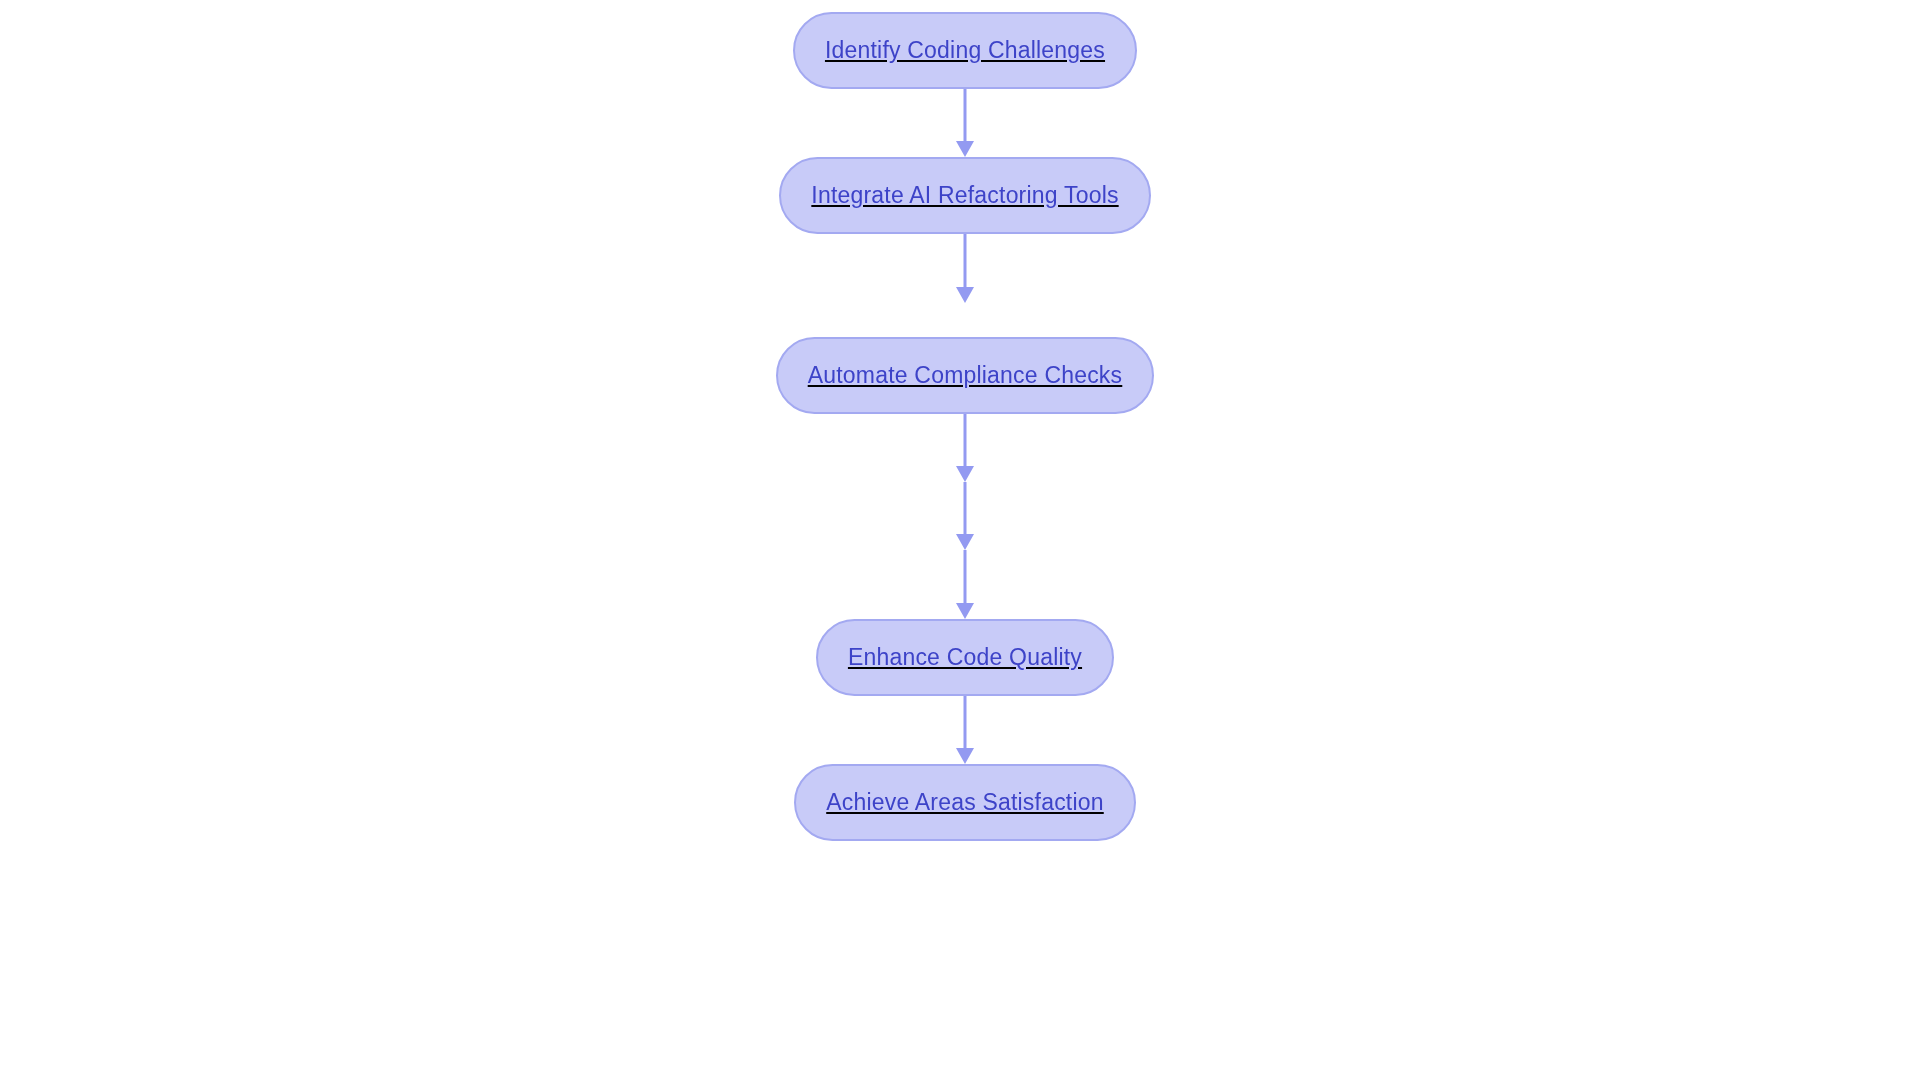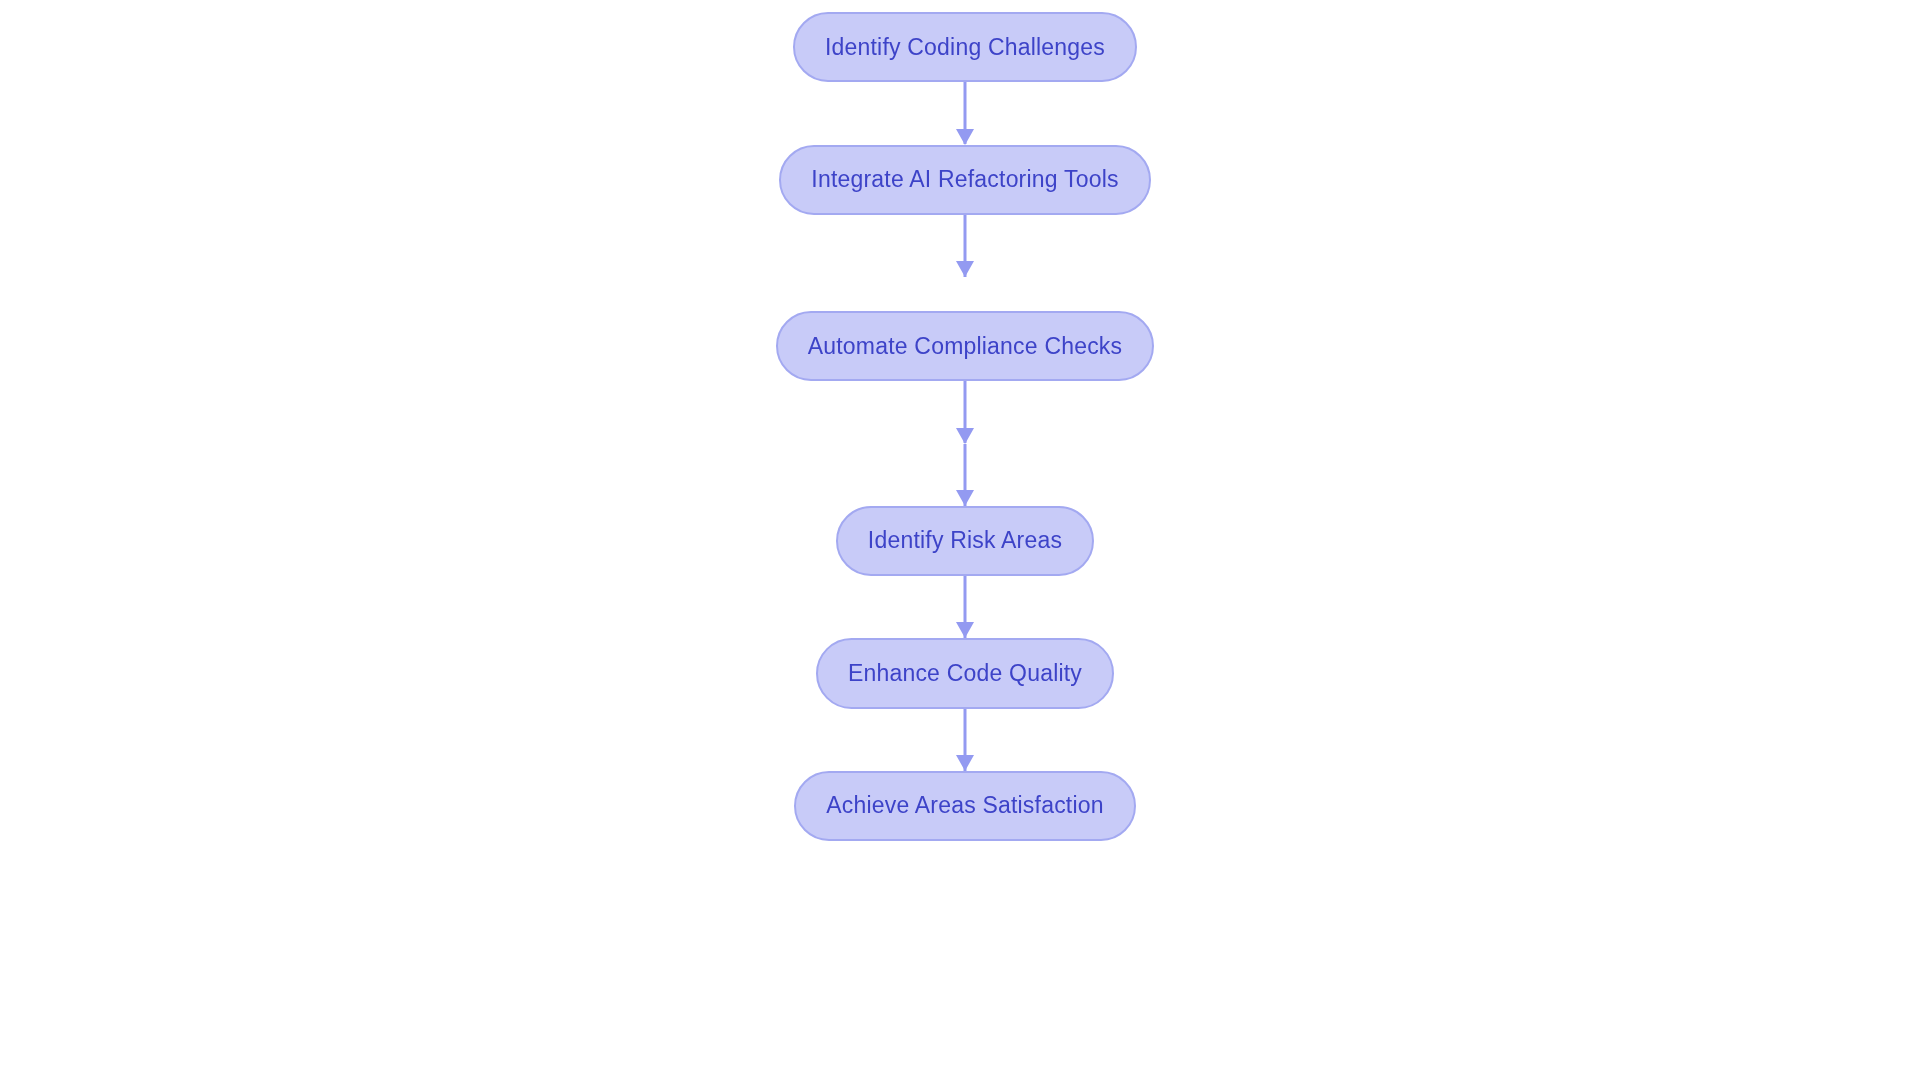--- a/index.html
+++ b/index.html
@@ -8,20 +8,21 @@
     background: var(--bg, #ffffff);
     font-family: "Liberation Sans", "DejaVu Sans", sans-serif;
   }
   .canvas {
     width: 1920px;
     height: 841px;
     overflow: hidden;
     background: var(--bg, #ffffff);
     display: flex;
     justify-content: center;
+    text-decoration: underline;
   }
   .flow-column {
     padding-top: 12px;
     display: flex;
     flex-direction: column;
     align-items: center;
     transform: translateX(5px);
   }
   .flow-node {
     box-sizing: border-box;
@@ -98,21 +99,20 @@
       <div class="shaft"></div>
       <div class="head"></div>
     </div>
 
 
     <div class="flow-arrow">
       <div class="shaft"></div>
       <div class="head"></div>
     </div>
 
-    <div class="flow-node">Identify Risk Areas</div>
 
     <div class="flow-arrow">
       <div class="shaft"></div>
       <div class="head"></div>
     </div>
 
     <div class="flow-node">Enhance Code Quality</div>
 
     <div class="flow-arrow">
       <div class="shaft"></div>

